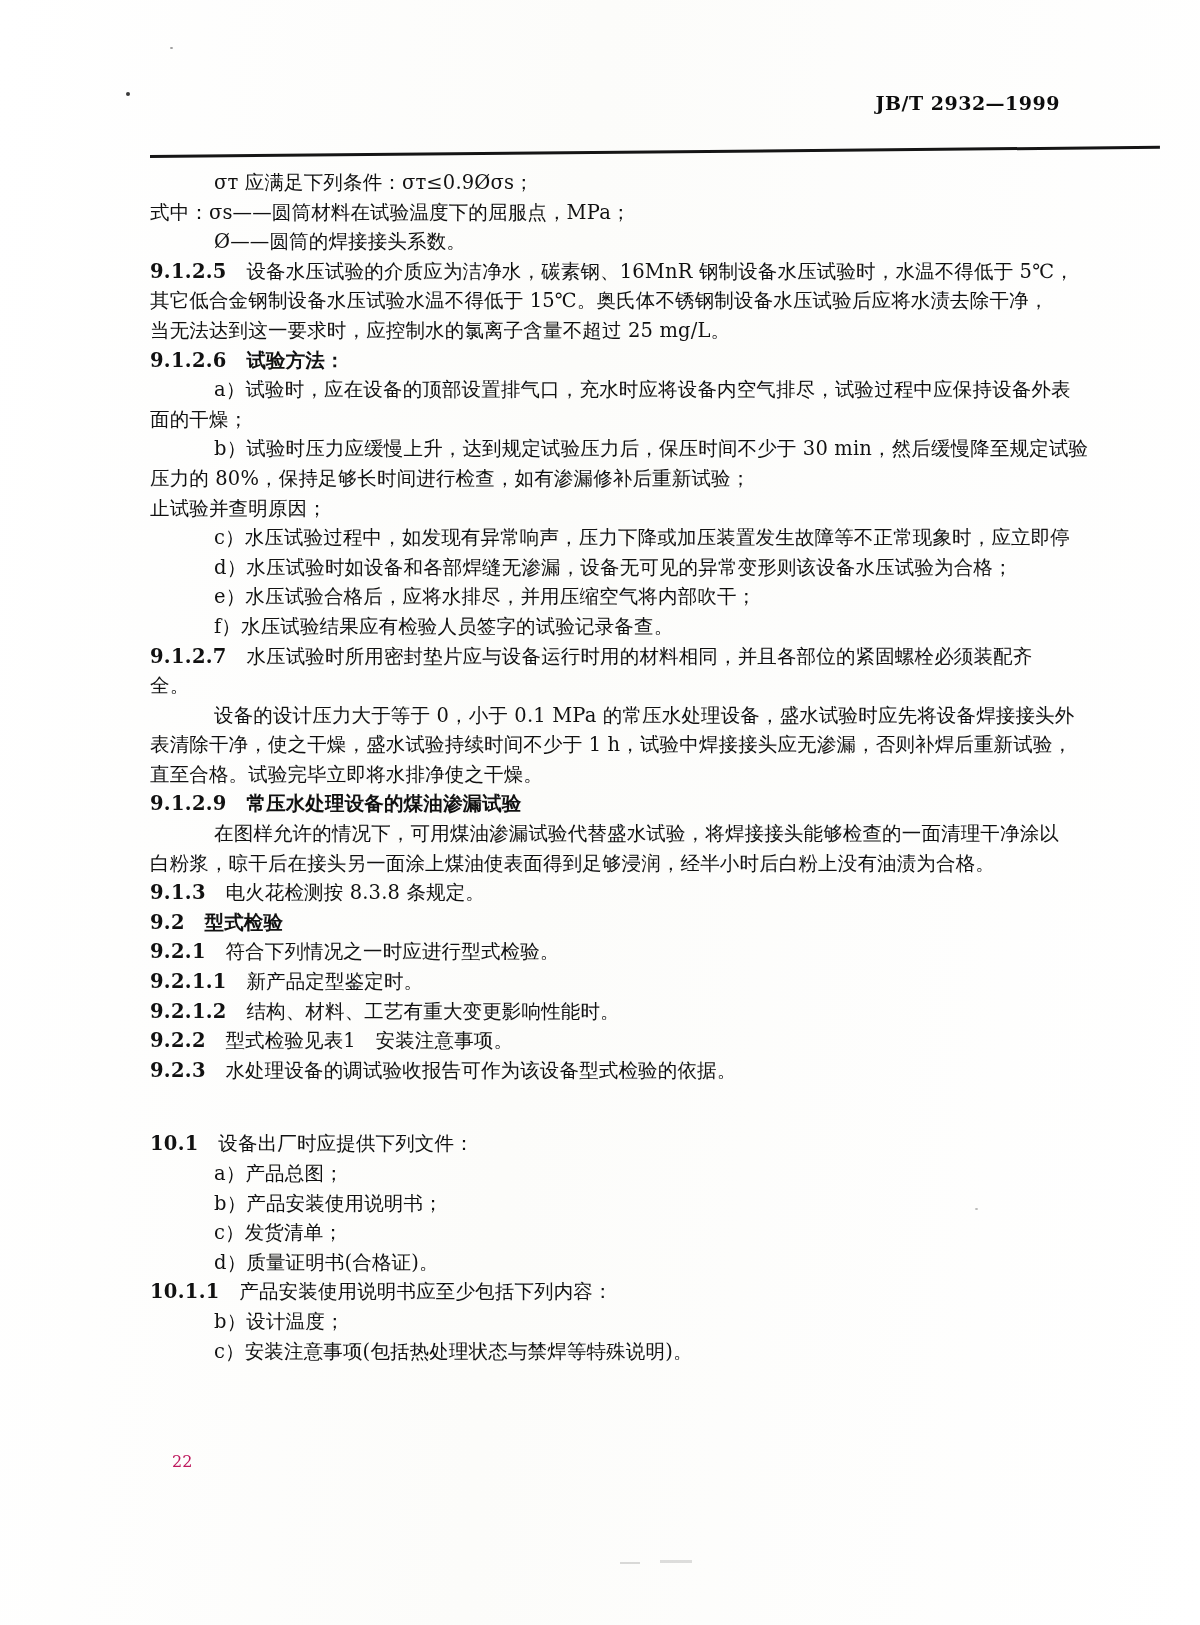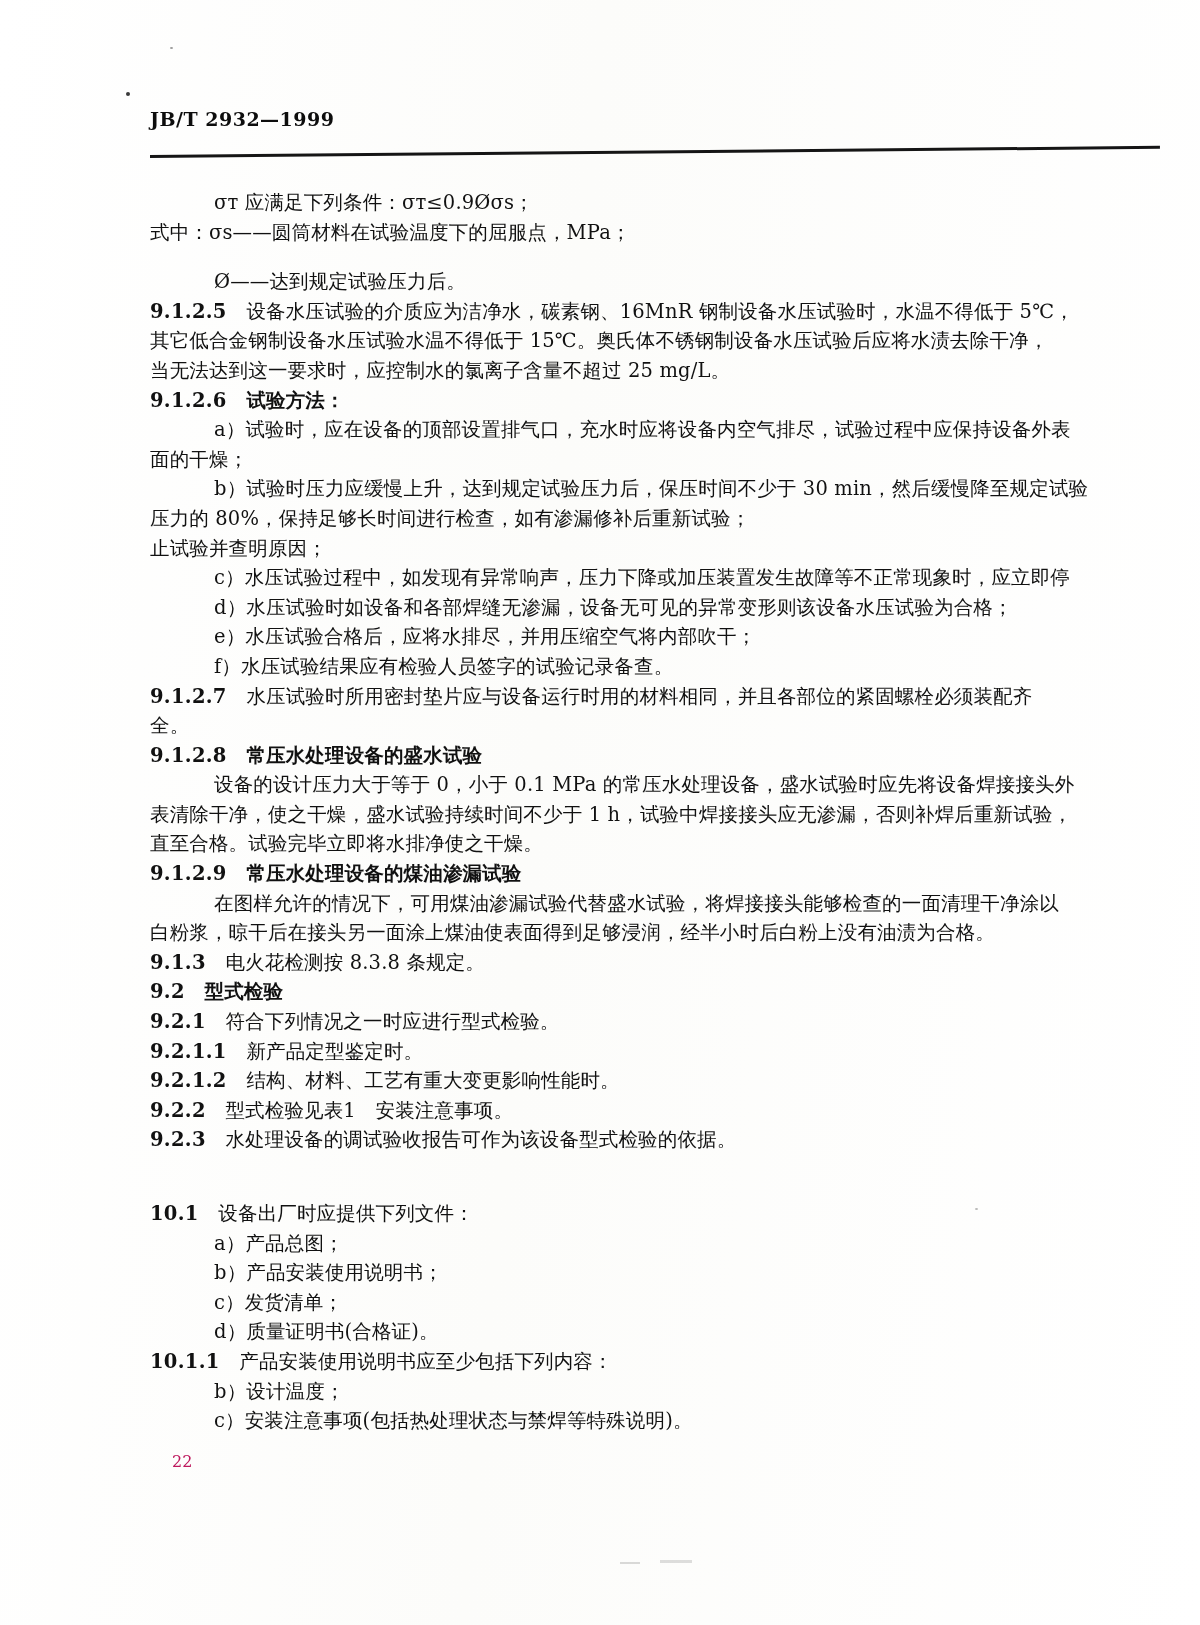--- a/index.html
+++ b/index.html
@@ -26,24 +26,24 @@
   .scan-tint {
     position: absolute;
     inset: 0;
     background: linear-gradient(95deg, #ffffff 0%, #fcfcfa 45%, #ffffff 100%);
     pointer-events: none;
   }
 
   
   .header {
     position: absolute;
-    top: 108px;
+    top: 92px;
     left: 150px;
     width: 910px;
-    text-align: left;
+    text-align: right;
   }
   .header-title {
     font-family: "DejaVu Serif", "Liberation Serif", serif;
     font-weight: bold;
     font-size: 19px;
     letter-spacing: 0.5px;
     color: #0d0d0d;
   }
   .header-rule {
     position: absolute;
@@ -74,21 +74,21 @@
   .ln.ind-item { padding-left: 64px; }
 
   .secnum {
     font-weight: bold;
     font-family: "DejaVu Serif", "Liberation Serif", serif;
     letter-spacing: 0.3px;
   }
   .bold { font-weight: bold; }
   .gap-md { height: 22px; }
 
-  .formula-line { padding-left: 64px; margin-top: 20px; }
+  .formula-line { padding-left: 64px; }
 
   .heading10 {
     font-weight: bold;
     font-size: 20px;
     letter-spacing: 1px;
   }
 
   
   .page-number {
     position: absolute;
@@ -128,41 +128,40 @@
 
   <div class="header">
     <div class="header-title">JB/T 2932—1999</div>
   </div>
   <div class="header-rule"></div>
 
   <div class="body">
 
     <div class="ln formula-line">σᴛ 应满足下列条件：σᴛ≤0.9Øσs；</div>
     <div class="ln"><span>式中：</span><span>σs——圆筒材料在试验温度下的屈服点，MPa；</span></div>
-    <div class="ln formula-line">Ø——达到规定试验压力后。</div>
+    <div class="ln formula-line">Ø——圆筒的焊接接头系数。</div>
 
     <div class="ln"><span class="secnum">9.1.2.5</span>　<span>设备水压试验的介质应为洁净水，碳素钢、16MnR 钢制设备水压试验时，水温不得低于 5℃，</span></div>
     <div class="ln">其它低合金钢制设备水压试验水温不得低于 15℃。奥氏体不锈钢制设备水压试验后应将水渍去除干净，</div>
     <div class="ln">当无法达到这一要求时，应控制水的氯离子含量不超过 25 mg/L。</div>
 
     <div class="ln"><span class="secnum">9.1.2.6</span>　<span class="bold">试验方法：</span></div>
     <div class="ln ind-item">a）试验时，应在设备的顶部设置排气口，充水时应将设备内空气排尽，试验过程中应保持设备外表</div>
     <div class="ln">面的干燥；</div>
     <div class="ln ind-item">b）试验时压力应缓慢上升，达到规定试验压力后，保压时间不少于 30 min，然后缓慢降至规定试验</div>
     <div class="ln">压力的 80%，保持足够长时间进行检查，如有渗漏修补后重新试验；</div>
     <div class="ln">止试验并查明原因；</div>
     <div class="ln ind-item">c）水压试验过程中，如发现有异常响声，压力下降或加压装置发生故障等不正常现象时，应立即停</div>
     <div class="ln ind-item">d）水压试验时如设备和各部焊缝无渗漏，设备无可见的异常变形则该设备水压试验为合格；</div>
     <div class="ln ind-item">e）水压试验合格后，应将水排尽，并用压缩空气将内部吹干；</div>
     <div class="ln ind-item">f）水压试验结果应有检验人员签字的试验记录备查。</div>
 
     <div class="ln"><span class="secnum">9.1.2.7</span>　<span>水压试验时所用密封垫片应与设备运行时用的材料相同，并且各部位的紧固螺栓必须装配齐</span></div>
     <div class="ln">全。</div>
 
-    <div class="ln"><span class="secnum">9.1.2.8</span>　<span class="bold">常压水处理设备的盛水试验</span></div>
     <div class="ln ind-item">设备的设计压力大于等于 0，小于 0.1 MPa 的常压水处理设备，盛水试验时应先将设备焊接接头外</div>
     <div class="ln">表清除干净，使之干燥，盛水试验持续时间不少于 1 h，试验中焊接接头应无渗漏，否则补焊后重新试验，</div>
     <div class="ln">直至合格。试验完毕立即将水排净使之干燥。</div>
 
     <div class="ln"><span class="secnum">9.1.2.9</span>　<span class="bold">常压水处理设备的煤油渗漏试验</span></div>
     <div class="ln ind-item">在图样允许的情况下，可用煤油渗漏试验代替盛水试验，将焊接接头能够检查的一面清理干净涂以</div>
     <div class="ln">白粉浆，晾干后在接头另一面涂上煤油使表面得到足够浸润，经半小时后白粉上没有油渍为合格。</div>
 
     <div class="ln"><span class="secnum">9.1.3</span>　<span>电火花检测按 8.3.8 条规定。</span></div>
     <div class="ln"><span class="secnum">9.2</span>　<span class="bold">型式检验</span></div>

